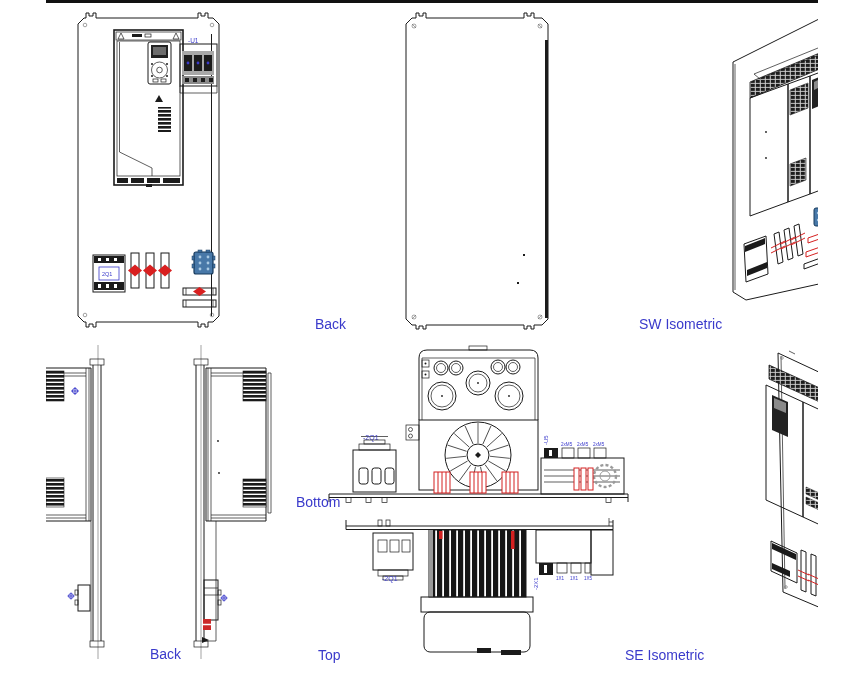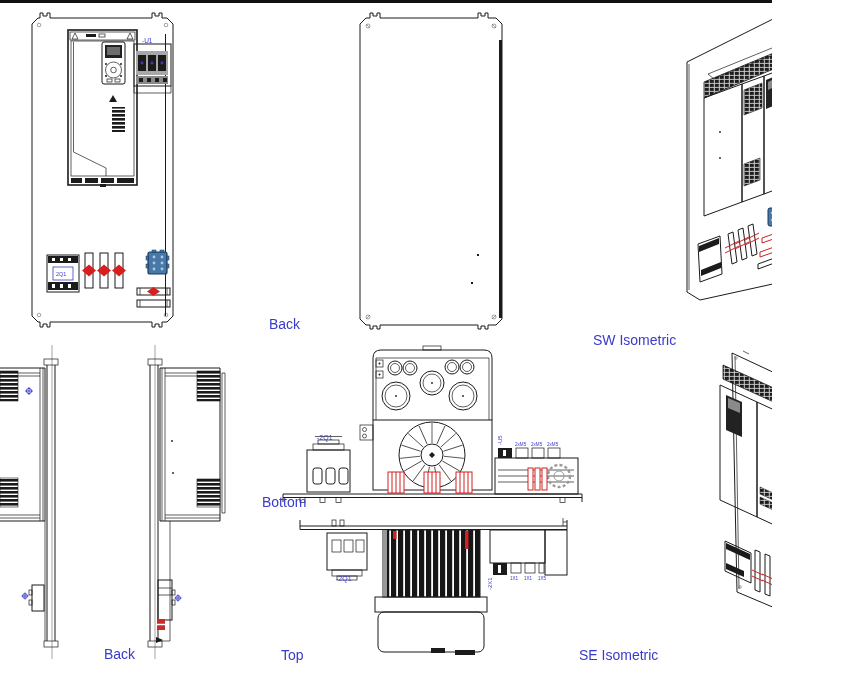--- a/index.html
+++ b/index.html
@@ -1,17 +1,17 @@
 <!DOCTYPE html>
 <html><head>
 <meta charset="utf-8">
 <style>
   html,body{margin:0;padding:0;background:#fff;}
   #canvas{position:relative;width:772px;height:684px;background:#ffffff;overflow:hidden;
-          font-family:"Liberation Sans",sans-serif;}
+          font-family:"Liberation Sans",sans-serif;margin-left:46px;}
   #top-rule{position:absolute;left:0;top:0;width:845px;height:3px;background:#111;}
   .view{position:absolute;}
   .view-label{position:absolute;color:#3a3acb;font-size:14px;line-height:14px;white-space:nowrap;}
   svg{display:block;}
   .ln{stroke:#1b1b1b;fill:none;stroke-width:1;}
   .lnt{stroke:#1b1b1b;fill:none;stroke-width:.7;}
   .lnb{stroke:#1b1b1b;fill:none;stroke-width:1.6;}
   .dk{fill:#1b1b1b;stroke:none;}
   .cl{stroke:#666;fill:none;stroke-width:.6;}
   .red{stroke:#d42020;fill:none;stroke-width:1;}
@@ -467,18 +467,18 @@
           <circle cx="113" cy="238" r="1.2" fill="#a9c9e3"></circle>
       </g>
       <g>
         <polygon class="red" points="96,252 122,261 122,266 96,257" fill="#fff"></polygon>
         <polygon class="ln" points="98,266 124,275 124,280 98,271" fill="#fff"></polygon>
       </g>
     </svg>
   </div>
 
   <div class="view-label" style="left:269px;top:317px">Back</div>
-  <div class="view-label" style="left:593px;top:333px">SW Isometric</div>
-  <div class="view-label" style="left:262px;top:495px">Bottom</div>
+  <div class="view-label" style="left:593px;top:317px">SW Isometric</div>
+  <div class="view-label" style="left:250px;top:495px">Bottom</div>
   <div class="view-label" style="left:104px;top:647px">Back</div>
-  <div class="view-label" style="left:281px;top:648px">Top</div>
+  <div class="view-label" style="left:272px;top:648px">Top</div>
   <div class="view-label" style="left:579px;top:648px">SE Isometric</div>
 </div>
 
 </body></html>

